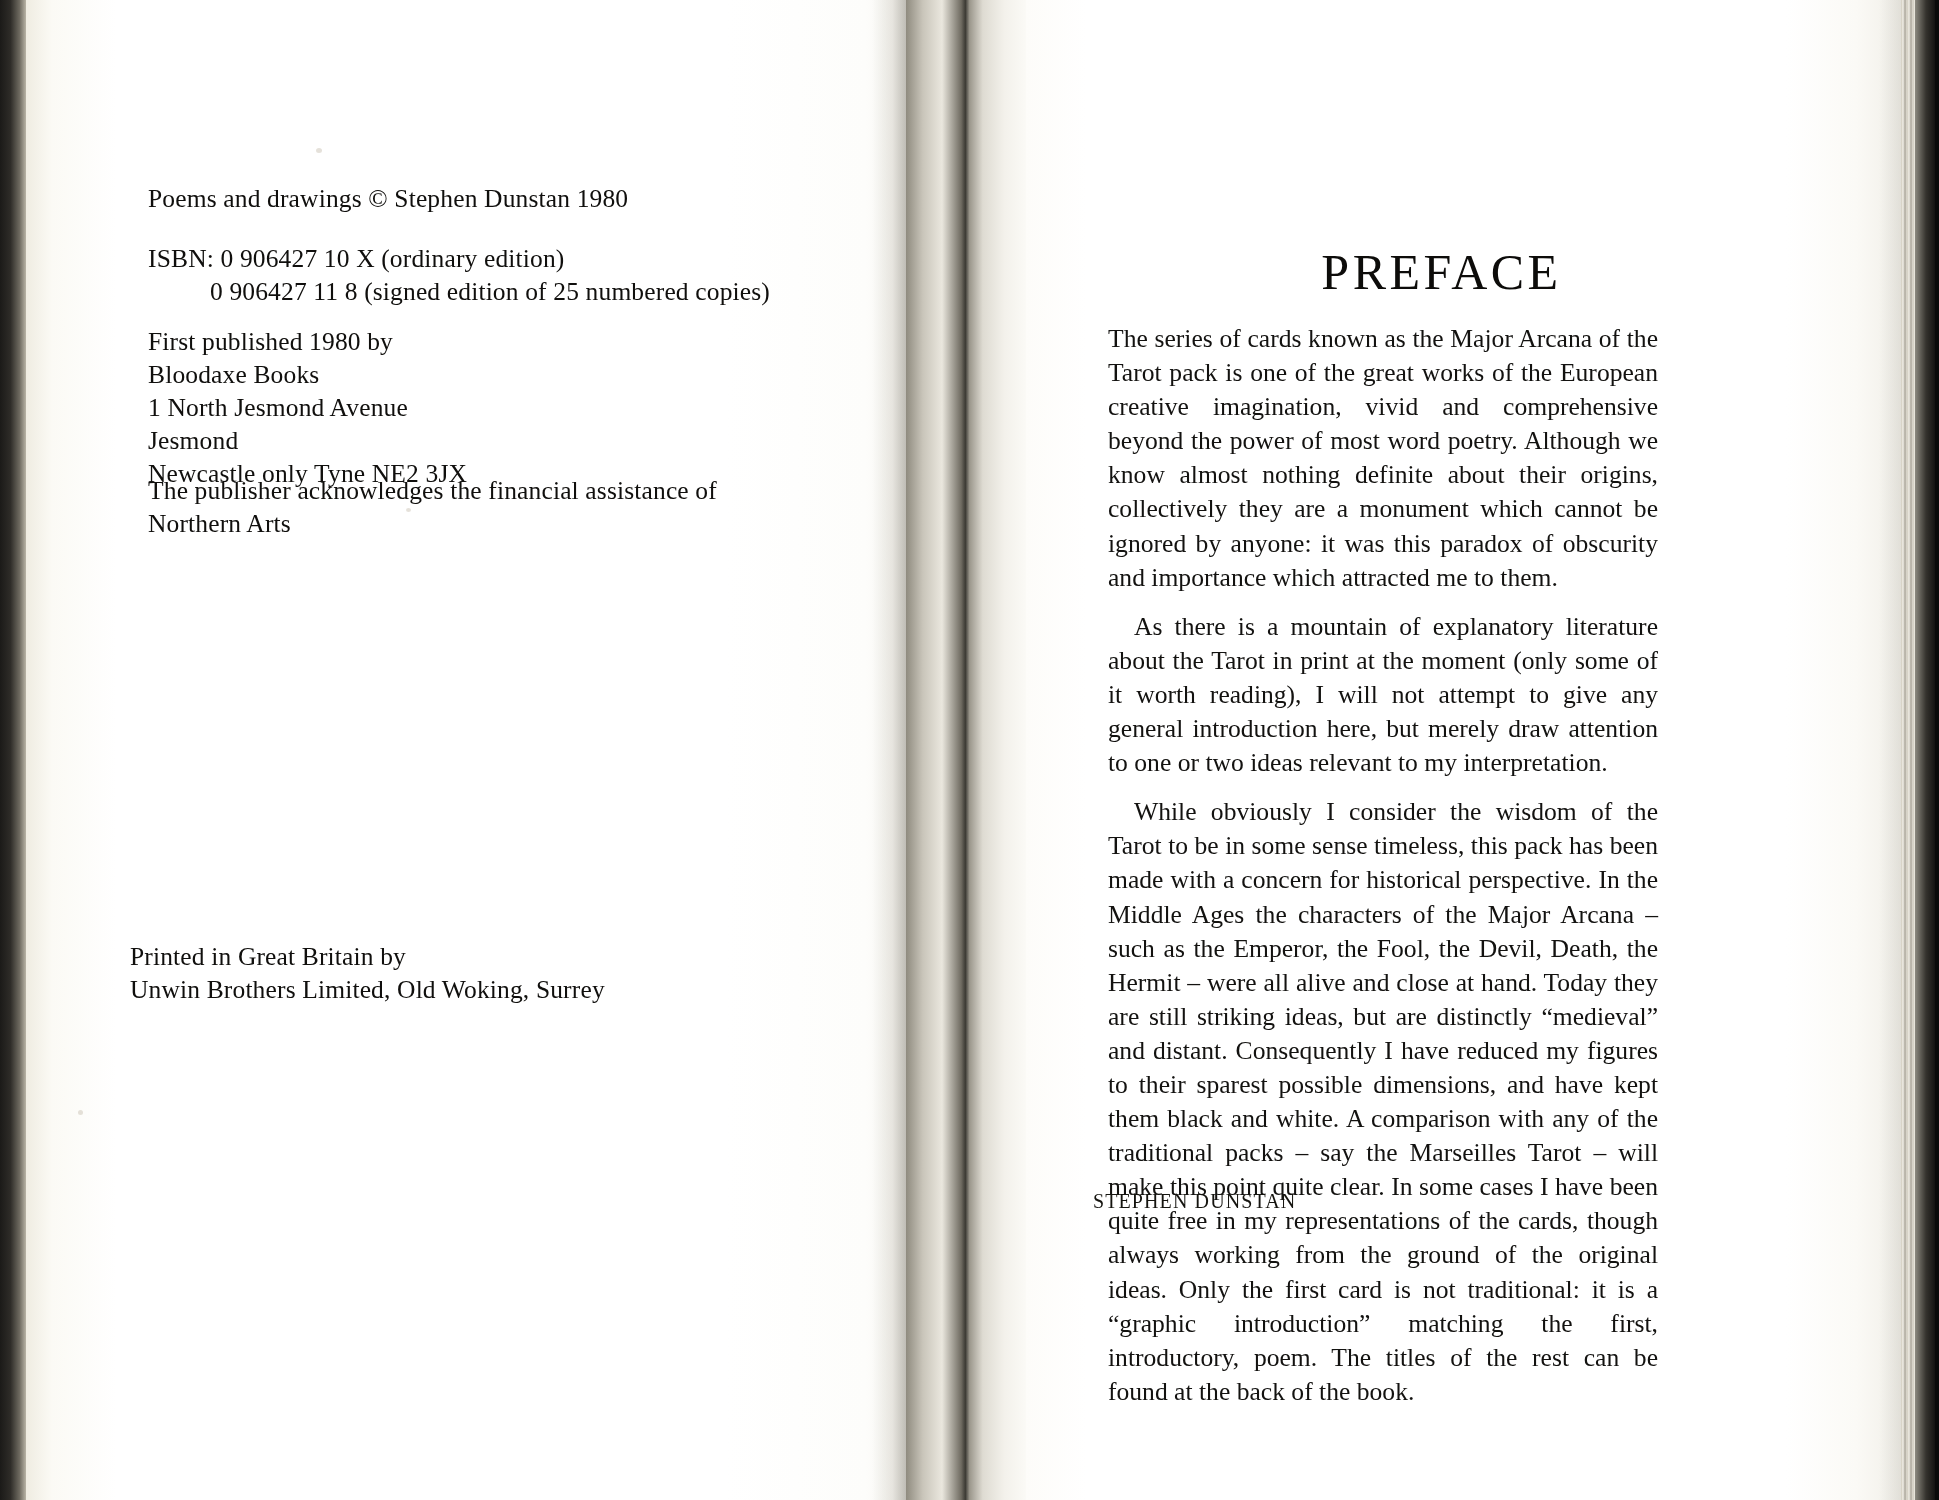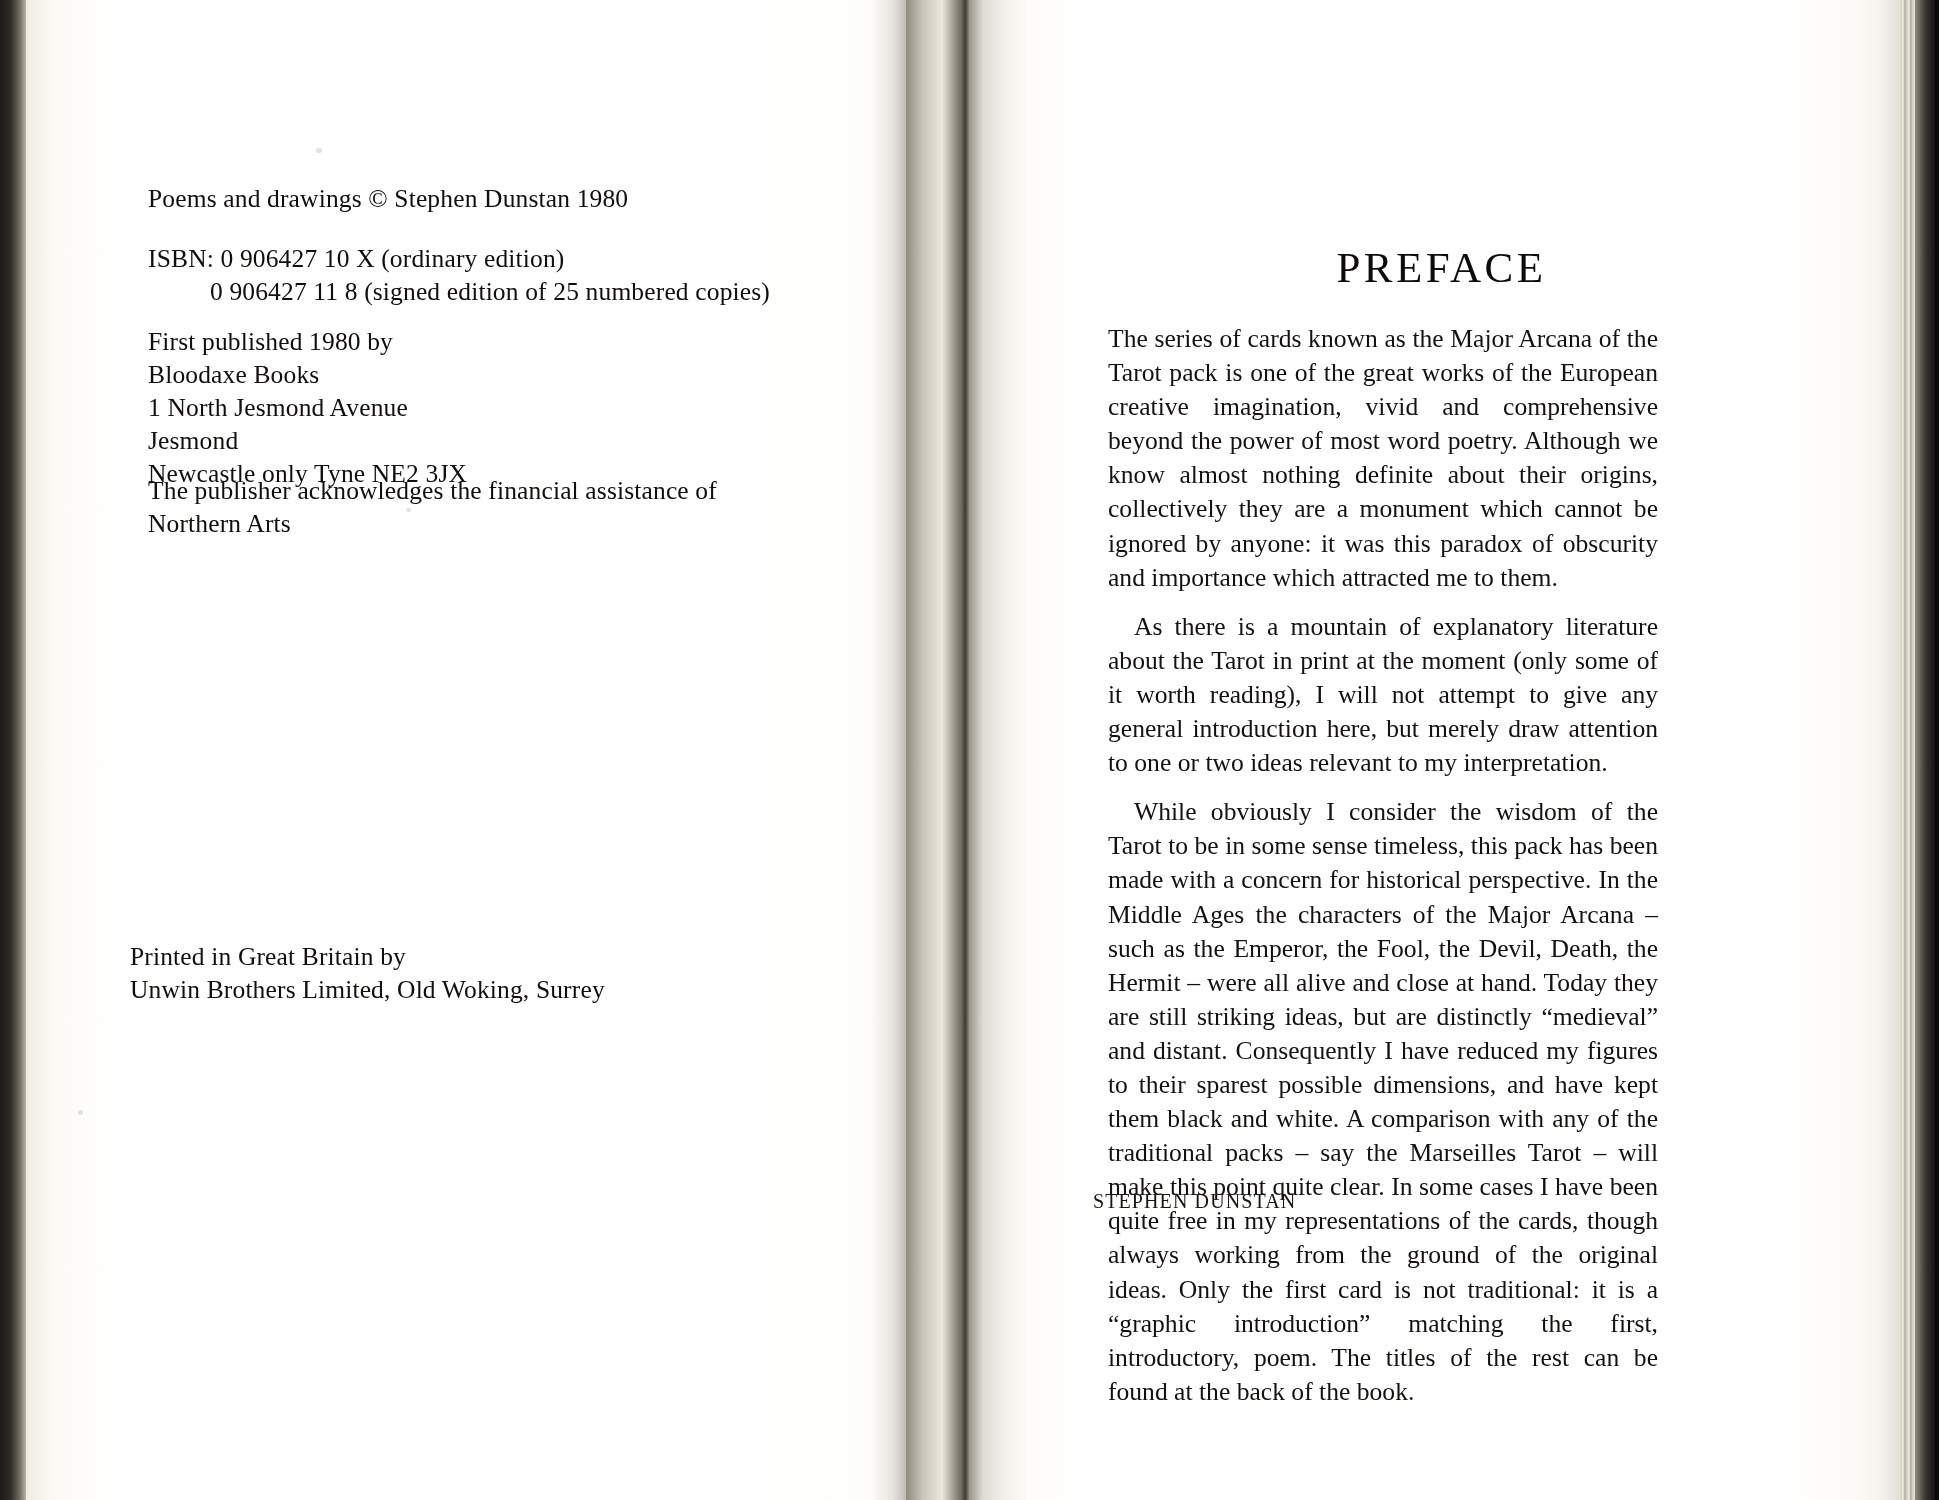--- a/index.html
+++ b/index.html
@@ -102,21 +102,21 @@
   .isbn-indent { padding-left: 62px; }
 
   
   #preface-title {
     position: absolute;
     left: 1026px; top: 243px;
     width: 893px;
     text-align: center;
     padding-right: 62px;
     box-sizing: border-box;
-    font-size: 43px;
+    font-size: 50px;
     letter-spacing: 3.5px;
     color: #0d0c0a;
   }
   #preface-body {
     position: absolute;
     left: 1093px; top: 307px;
     width: 580px;
     color: #131210;
     font-size: 25.6px;
     line-height: 34.1px;

